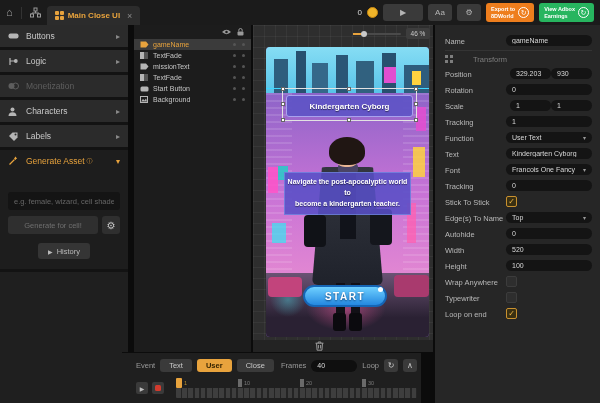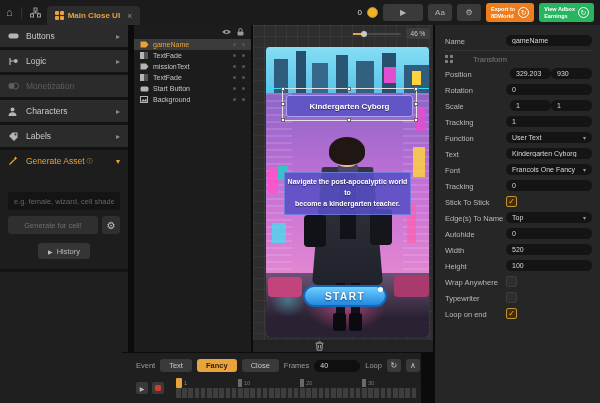--- a/index.html
+++ b/index.html
@@ -588,21 +588,21 @@
     <div class="insp-row">
       <span class="lbl">Loop on end</span>
       <span class="checkbox checked">✓</span>
     </div>
   </div>
 
   <div class="timeline">
     <div class="tl-row1">
       <span class="tl-label">Event</span>
       <span class="ev-tab">Text</span>
-      <span class="ev-tab active">Fancy</span>
+      <span class="ev-tab active">User</span>
       <span class="ev-tab">Close</span>
       <span class="tl-right">
         <span class="tl-label">Frames</span>
         <input class="frames-input" value="40" style="">
         <span class="tl-label">Loop</span>
         <span class="mini-btn">↻</span>
         <span class="mini-btn">∧</span>
       </span>
     </div>
     <div class="tl-row2">

